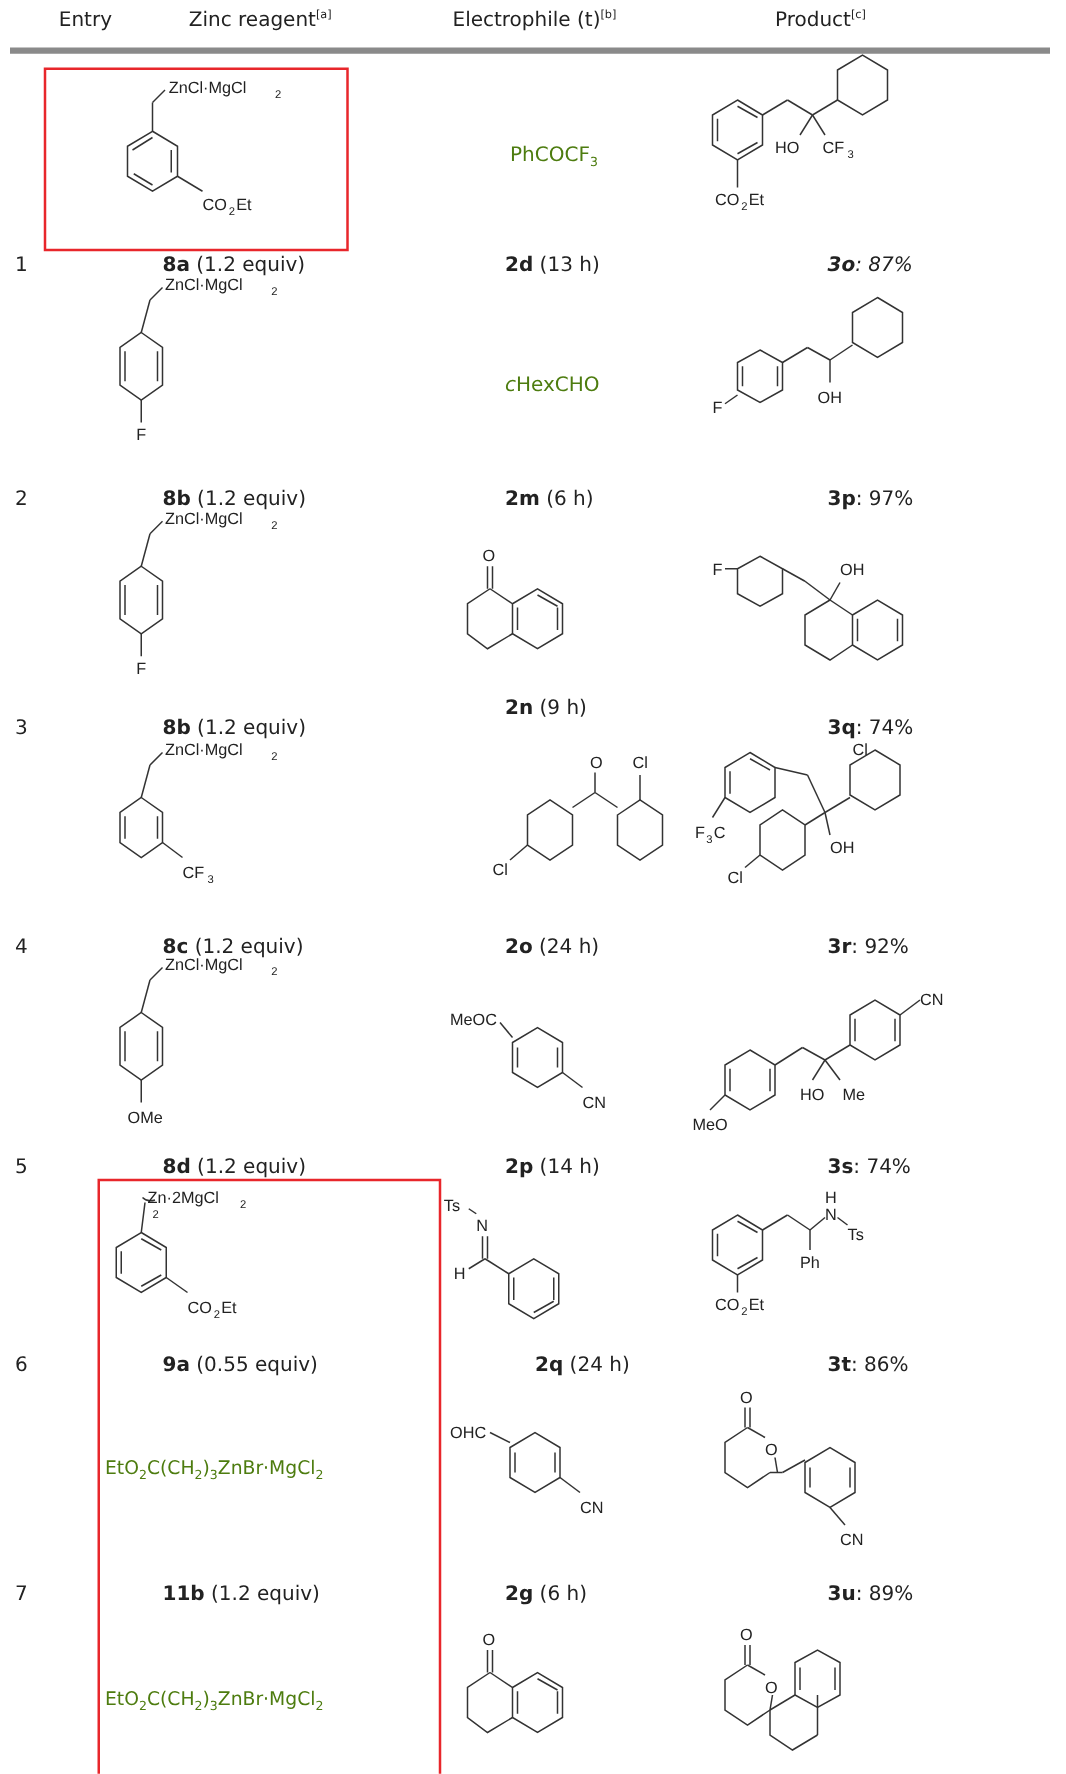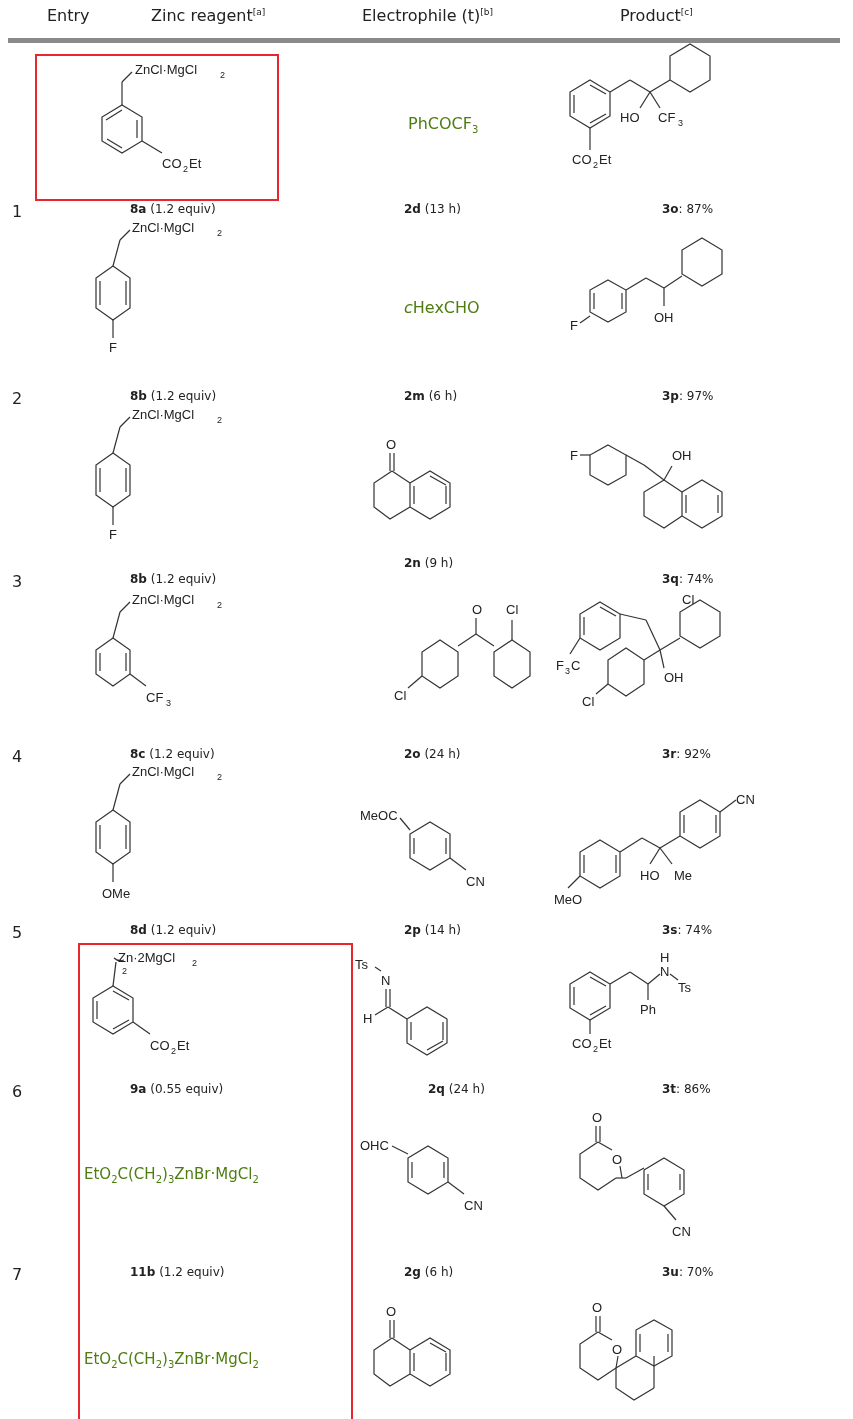--- a/index.html
+++ b/index.html
@@ -1,21 +1,21 @@
 <!DOCTYPE html>
 <html><head>
 <meta charset="utf-8">
 <style>
   html, body { margin:0; padding:0; background:#ffffff; }
   body { width:853px; height:1419px; position:relative; overflow:hidden;
          font-family:"DejaVu Sans", sans-serif; color:#1a1a1a; }
   .hdr { position:absolute; top:6px; font-size:16px; color:#222; }
   .hdr sup { font-size:9px; }
   .rule { position:absolute; left:8px; top:38px; width:832px; height:5px; background:#8a8a8a; }
-  .lbl { position:absolute; font-size:12px; color:#222; white-space:nowrap; }
+  .lbl { position:absolute; font-size:16px; color:#222; white-space:nowrap; }
   .lbl b { font-weight:bold; }
   .entry { position:absolute; left:12px; font-size:16px; color:#222; }
   .txt { position:absolute; font-size:16px; color:#4d7c0f; white-space:nowrap; }
   .txt sub { font-size:10px; }
   svg.mol { position:absolute; overflow:visible; }
   svg.mol line, svg.mol polyline, svg.mol polygon, svg.mol path { stroke:#333; stroke-width:1.2; fill:none; }
   svg.mol text { font-family:"Liberation Sans", sans-serif; font-size:13px; fill:#222; }
   svg.mol text.sub { font-size:9px; }
   .redbox { position:absolute; border:2px solid #e8262b; box-sizing:border-box; }
 </style>
@@ -61,21 +61,21 @@
   <text x="98" y="72">CF</text>
     <text class="sub" x="118" y="76">3</text>
   <line x1="30" y1="78" x2="30" y2="100"></line>
   <text x="12" y="114">CO</text>
     <text class="sub" x="33" y="118">2</text>
     <text x="39" y="114">Et</text>
 </svg>
 <div class="entry" style="top:202px;">1</div>
 <div class="lbl" style="left:130px;top:202px;"><b>8a</b> <span>(1.2 equiv)</span></div>
 <div class="lbl" style="left:404px;top:202px;"><b>2d</b> <span>(13 h)</span></div>
-<div class="lbl" style="left:662px;top:202px;"><b>3o</b><span>: 87%</span></div>
+<div class="lbl" style="left:662px;top:202px;font-style:italic;"><b>3o</b><span>: 87%</span></div>
 
 <svg class="mol" style="left:80px;top:218px;" width="170" height="160">
   <text x="52" y="14">ZnCl·MgCl</text>
     <text class="sub" x="137" y="18">2</text>
   <line x1="50" y1="12" x2="40" y2="22"></line>
     <line x1="40" y1="22" x2="33" y2="48"></line>
   <polygon points="33,48 50,60 50,90 33,102 16,90 16,60"></polygon>
   <line x1="46" y1="63" x2="46" y2="87"></line>
     <line x1="20" y1="63" x2="20" y2="87"></line>
   <line x1="33" y1="102" x2="33" y2="120"></line>
@@ -309,21 +309,21 @@
   <line x1="66" y1="70" x2="84" y2="60"></line>
   <polygon points="84,60 104,48 124,60 124,84 104,96 84,84" transform="translate(0,2)"></polygon>
   <line x1="88" y1="66" x2="88" y2="82"></line>
     <line x1="120" y1="66" x2="120" y2="82"></line>
   <line x1="104" y1="98" x2="116" y2="112"></line>
   <text x="112" y="128">CN</text>
 </svg>
 <div class="entry" style="top:1265px;">7</div>
 <div class="lbl" style="left:130px;top:1265px;"><b>11b</b> <span>(1.2 equiv)</span></div>
 <div class="lbl" style="left:404px;top:1265px;"><b>2g</b> <span>(6 h)</span></div>
-<div class="lbl" style="left:662px;top:1265px;"><b>3u</b><span>: 70%</span></div>
+<div class="lbl" style="left:662px;top:1265px;"><b>3u</b><span>: 89%</span></div>
 
 <div class="txt" style="left:84px;top:1350px;font-size:15px;">EtO<sub>2</sub>C(CH<sub>2</sub>)<sub>3</sub>ZnBr·MgCl<sub>2</sub></div>
 <svg class="mol" style="left:360px;top:1302px;" width="140" height="110">
   <text x="26" y="14">O</text>
   <line x1="30" y1="18" x2="30" y2="36"></line>
     <line x1="34" y1="18" x2="34" y2="36"></line>
   <polyline points="32,36 14,48 14,72 30,84 50,72"></polyline>
   <polygon points="50,48 70,36 90,48 90,72 70,84 50,72"></polygon>
   <line x1="32" y1="36" x2="50" y2="48"></line>
   <line x1="86" y1="51" x2="86" y2="69"></line>

